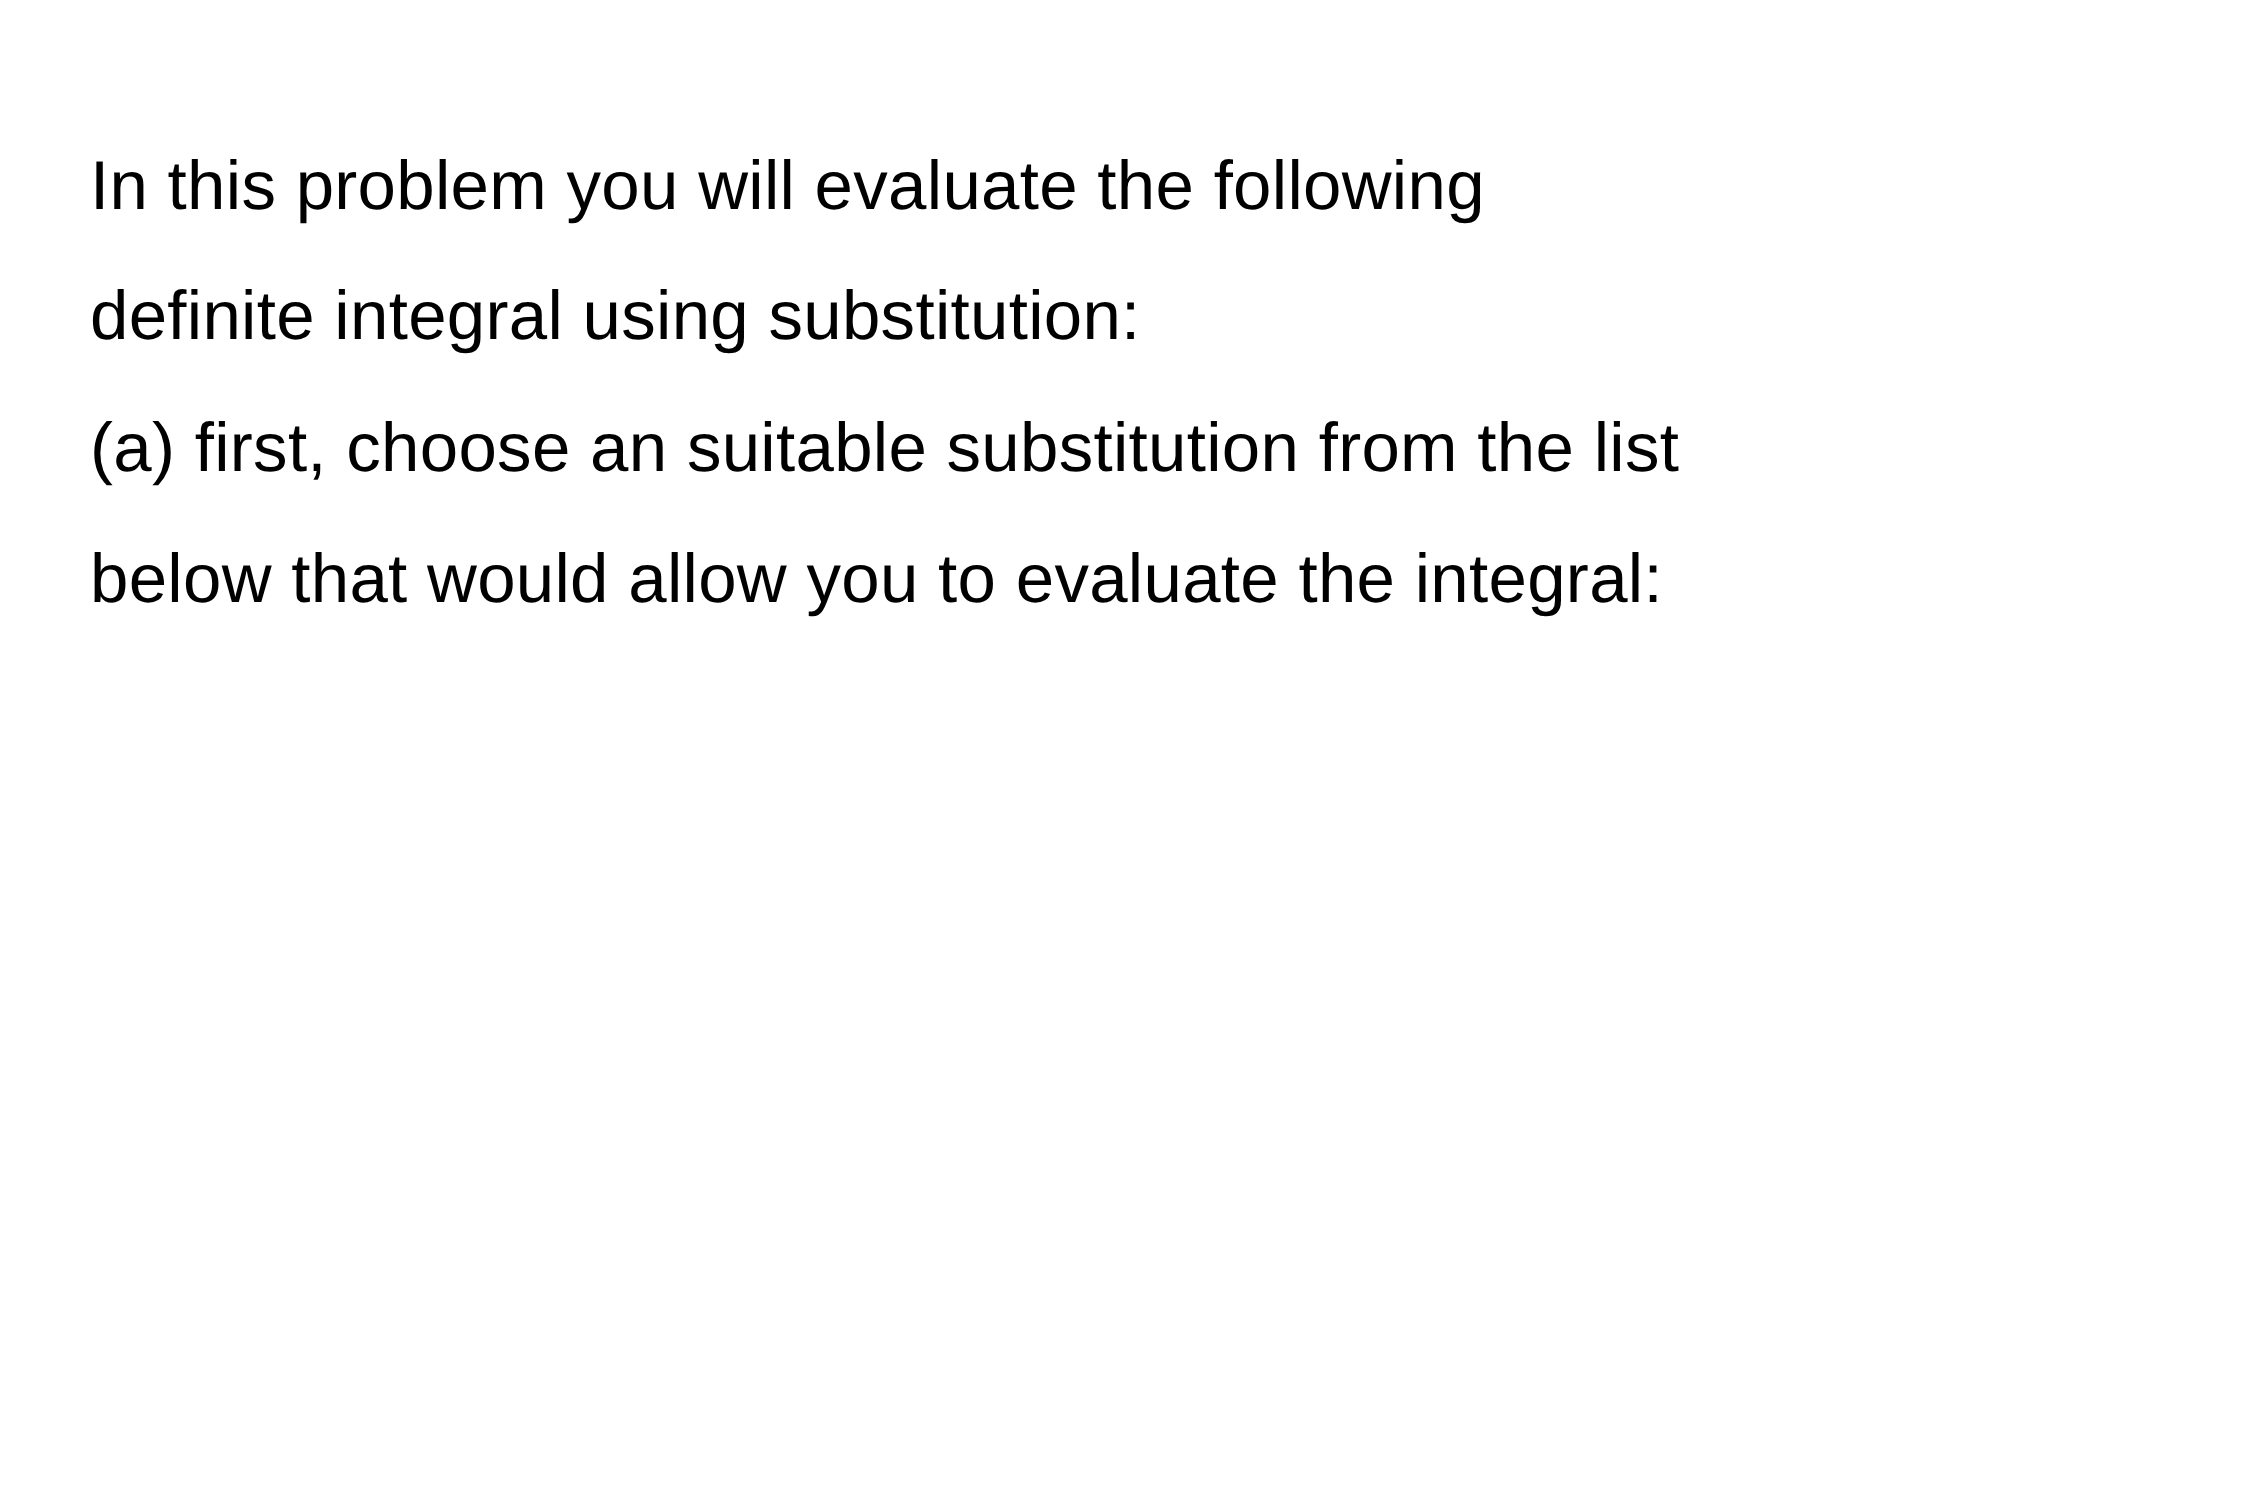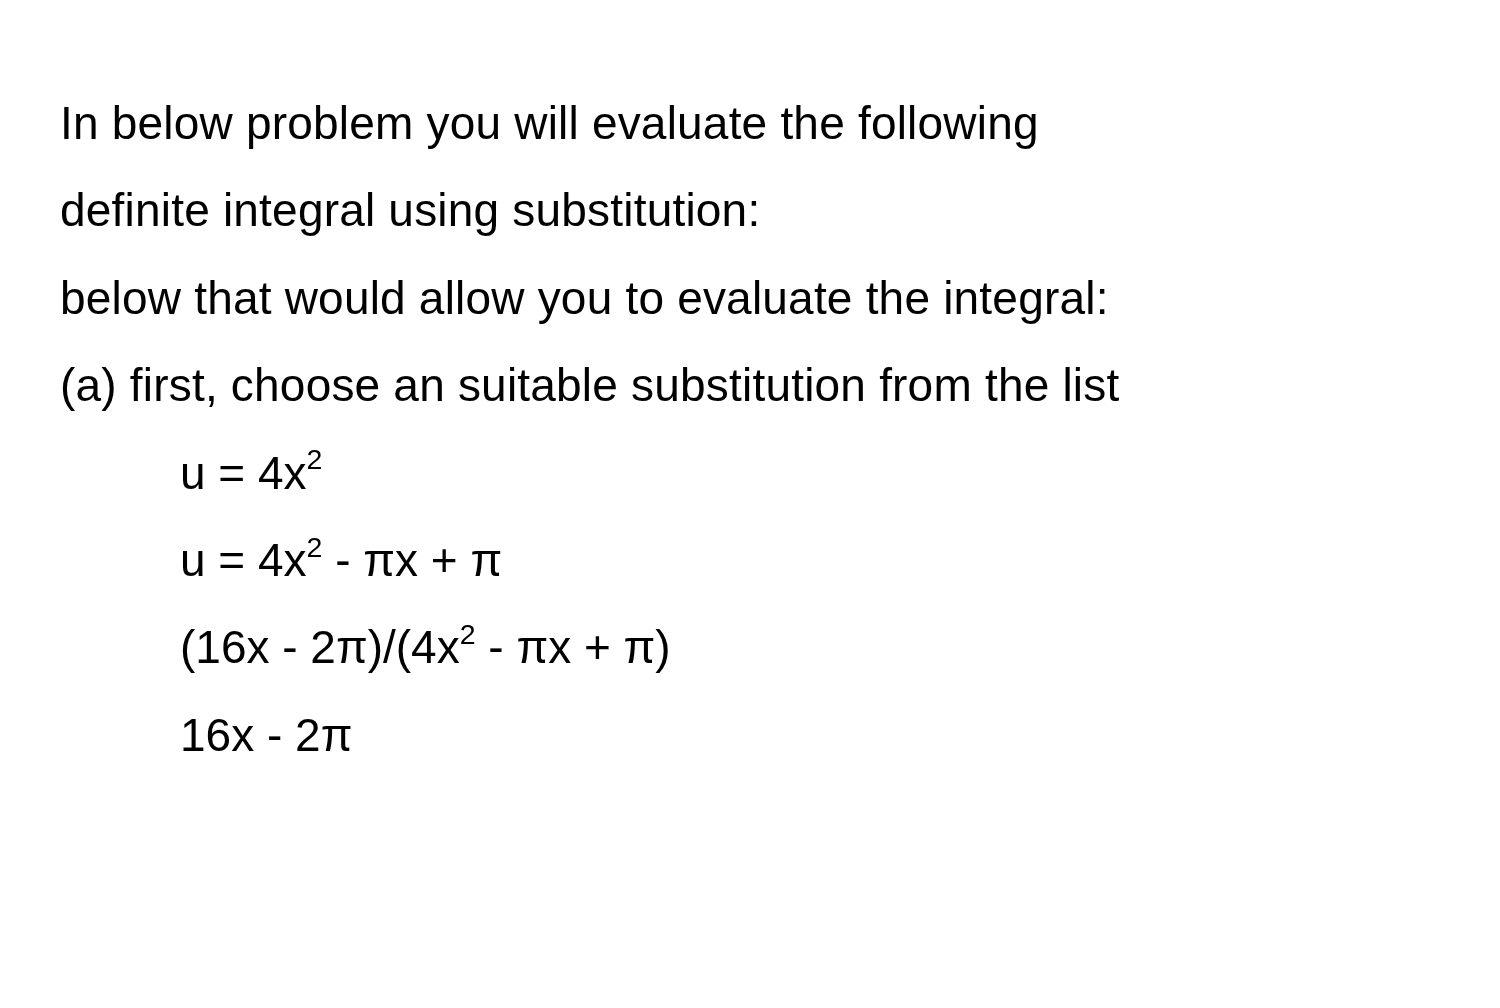--- a/index.html
+++ b/index.html
@@ -49,40 +49,21 @@
     position: relative;
     top: 0.15em;
     margin-left: -2px;
   }
 </style>
 </head>
 <body>
 
 <div class="page">
 
-  <div class="line">In below problem you will evaluate the following</div>
+  <div class="line">In this problem you will evaluate the following</div>
   <div class="line">definite integral using substitution:</div>
 
 
+  <div class="line">(a) first, choose an suitable substitution from the list</div>
   <div class="line">below that would allow you to evaluate the integral:</div>
-  <div class="line">(a) first, choose an suitable substitution from the list</div>
 
-  <div class="options">
-
-    <div class="option">
-      <span>u = 4x</span><sup>2</sup>
-    </div>
-
-    <div class="option">
-      <span>u = 4x</span><sup>2</sup><span> - πx + π</span>
-    </div>
-
-    <div class="option">
-      <span>(16x - 2π)/(4x</span><sup>2</sup><span> - πx + π)</span>
-    </div>
-
-    <div class="option">
-      <span>16x - 2π</span>
-    </div>
-
-  </div>
 
 </div>
 
 </body></html>

